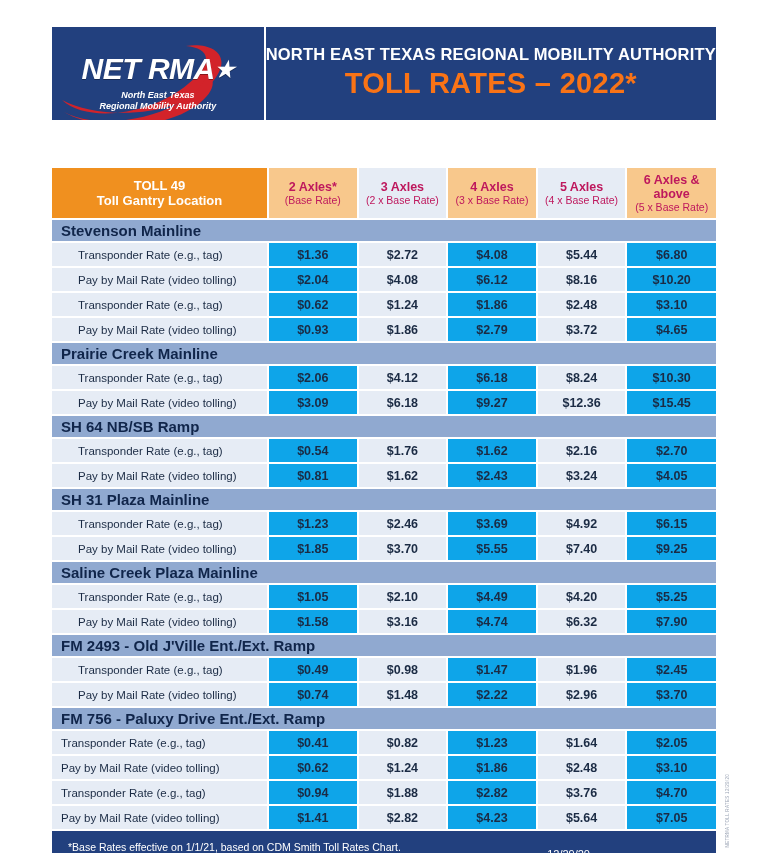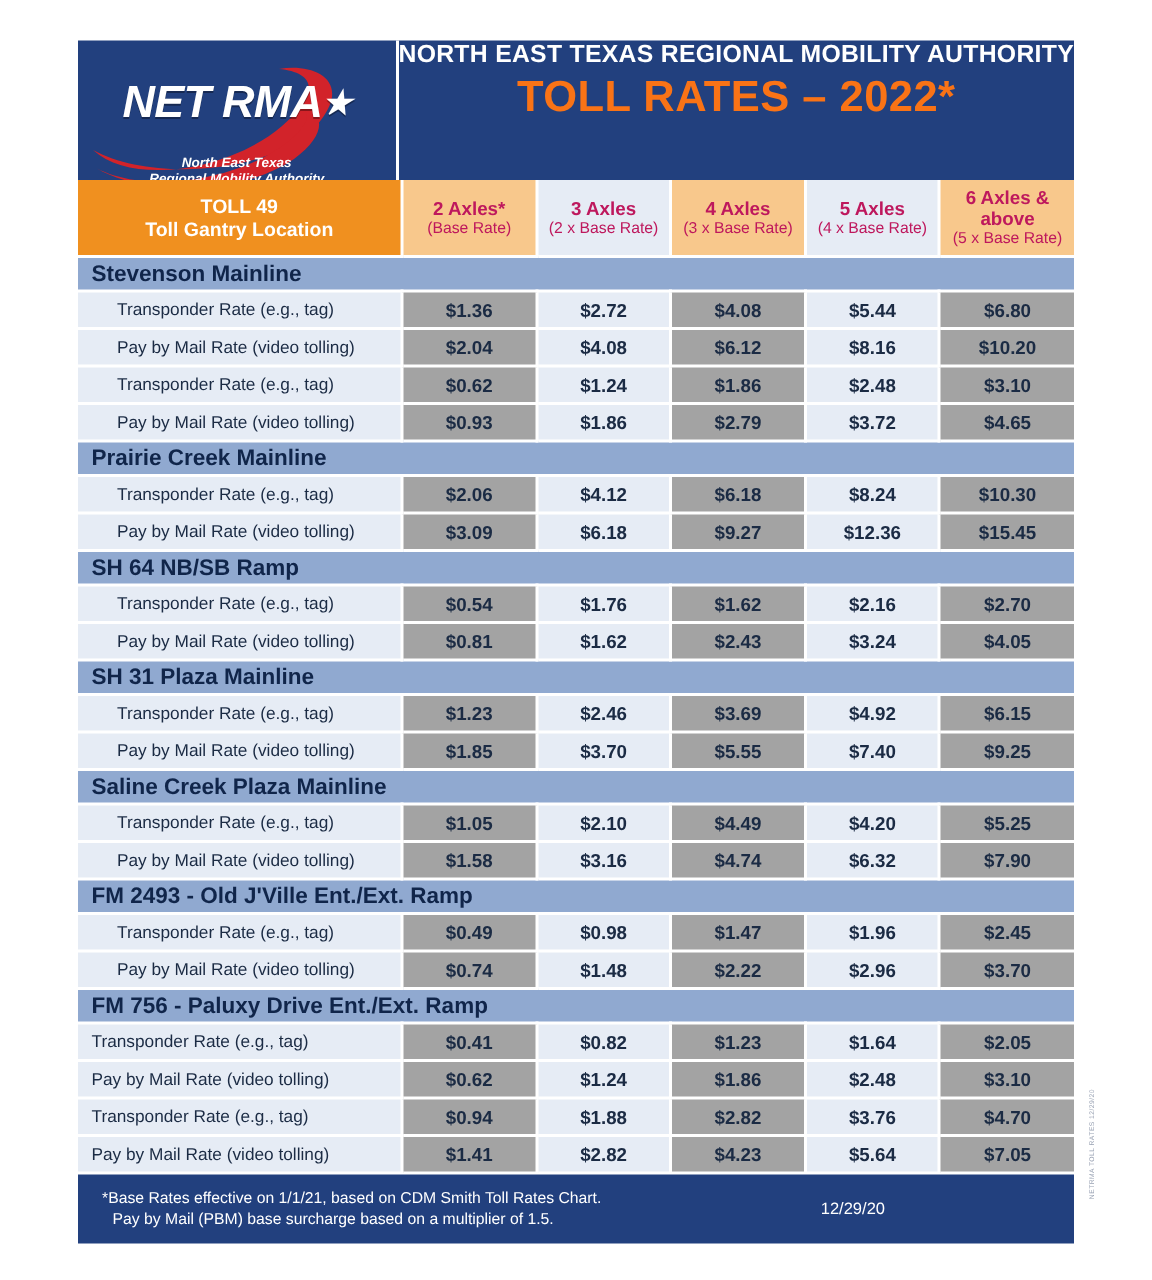--- a/index.html
+++ b/index.html
@@ -42,26 +42,25 @@
     text-shadow:0 1px 0 rgba(0,0,0,.35);
     z-index:3;
   }
   .logo-star{font-size:22px;vertical-align:2px;}
   .logo-tag{
     position:absolute;left:0;top:50px;width:200px;
     text-align:center;
     color:#ffffff;font-size:9px;font-weight:bold;font-style:italic;
     line-height:11px;
     z-index:3;
-    margin-top:13px;
   }
   .title-cell{
     flex:1;
     display:flex;flex-direction:column;
-    align-items:center;
+    align-items:center;justify-content:center;
     padding-bottom:2px;
   }
   .title-sub{
     color:#ffffff;
     font-size:16.5px;font-weight:bold;
     letter-spacing:.2px;
     white-space:nowrap;
   }
   .title-main{
     color:#f97316;
@@ -69,20 +68,21 @@
     letter-spacing:.3px;
     margin-top:3px;
     white-space:nowrap;
   }
 
   
   table.rates{
     width:100%;
     border-collapse:collapse;
     table-layout:fixed;
+    margin-top:48px;
   }
   table.rates col.c0{width:216px;}
   table.rates col.cx{width:89.6px;}
 
   th,td{padding:0;margin:0;}
 
   
   .chead th{
     height:50px;
     vertical-align:middle;
@@ -127,21 +127,21 @@
     color:#1b2b44;
     font-size:11.5px;
     padding-left:26px;
   }
   td.lbl.flush{padding-left:9px;}
   td.val{
     text-align:center;
     color:#1b2b44;
     font-size:12.5px;font-weight:bold;
   }
-  td.val.odd{background:#a3a3a3;}
+  td.val.odd{background:#0ea5e9;}
   td.val.even{background:#e6ecf5;}
 
   
   .foot{
     background:#22407e;
     height:46px;
     display:flex;align-items:center;
     padding:0 14px 0 16px;
     box-sizing:border-box;
   }

